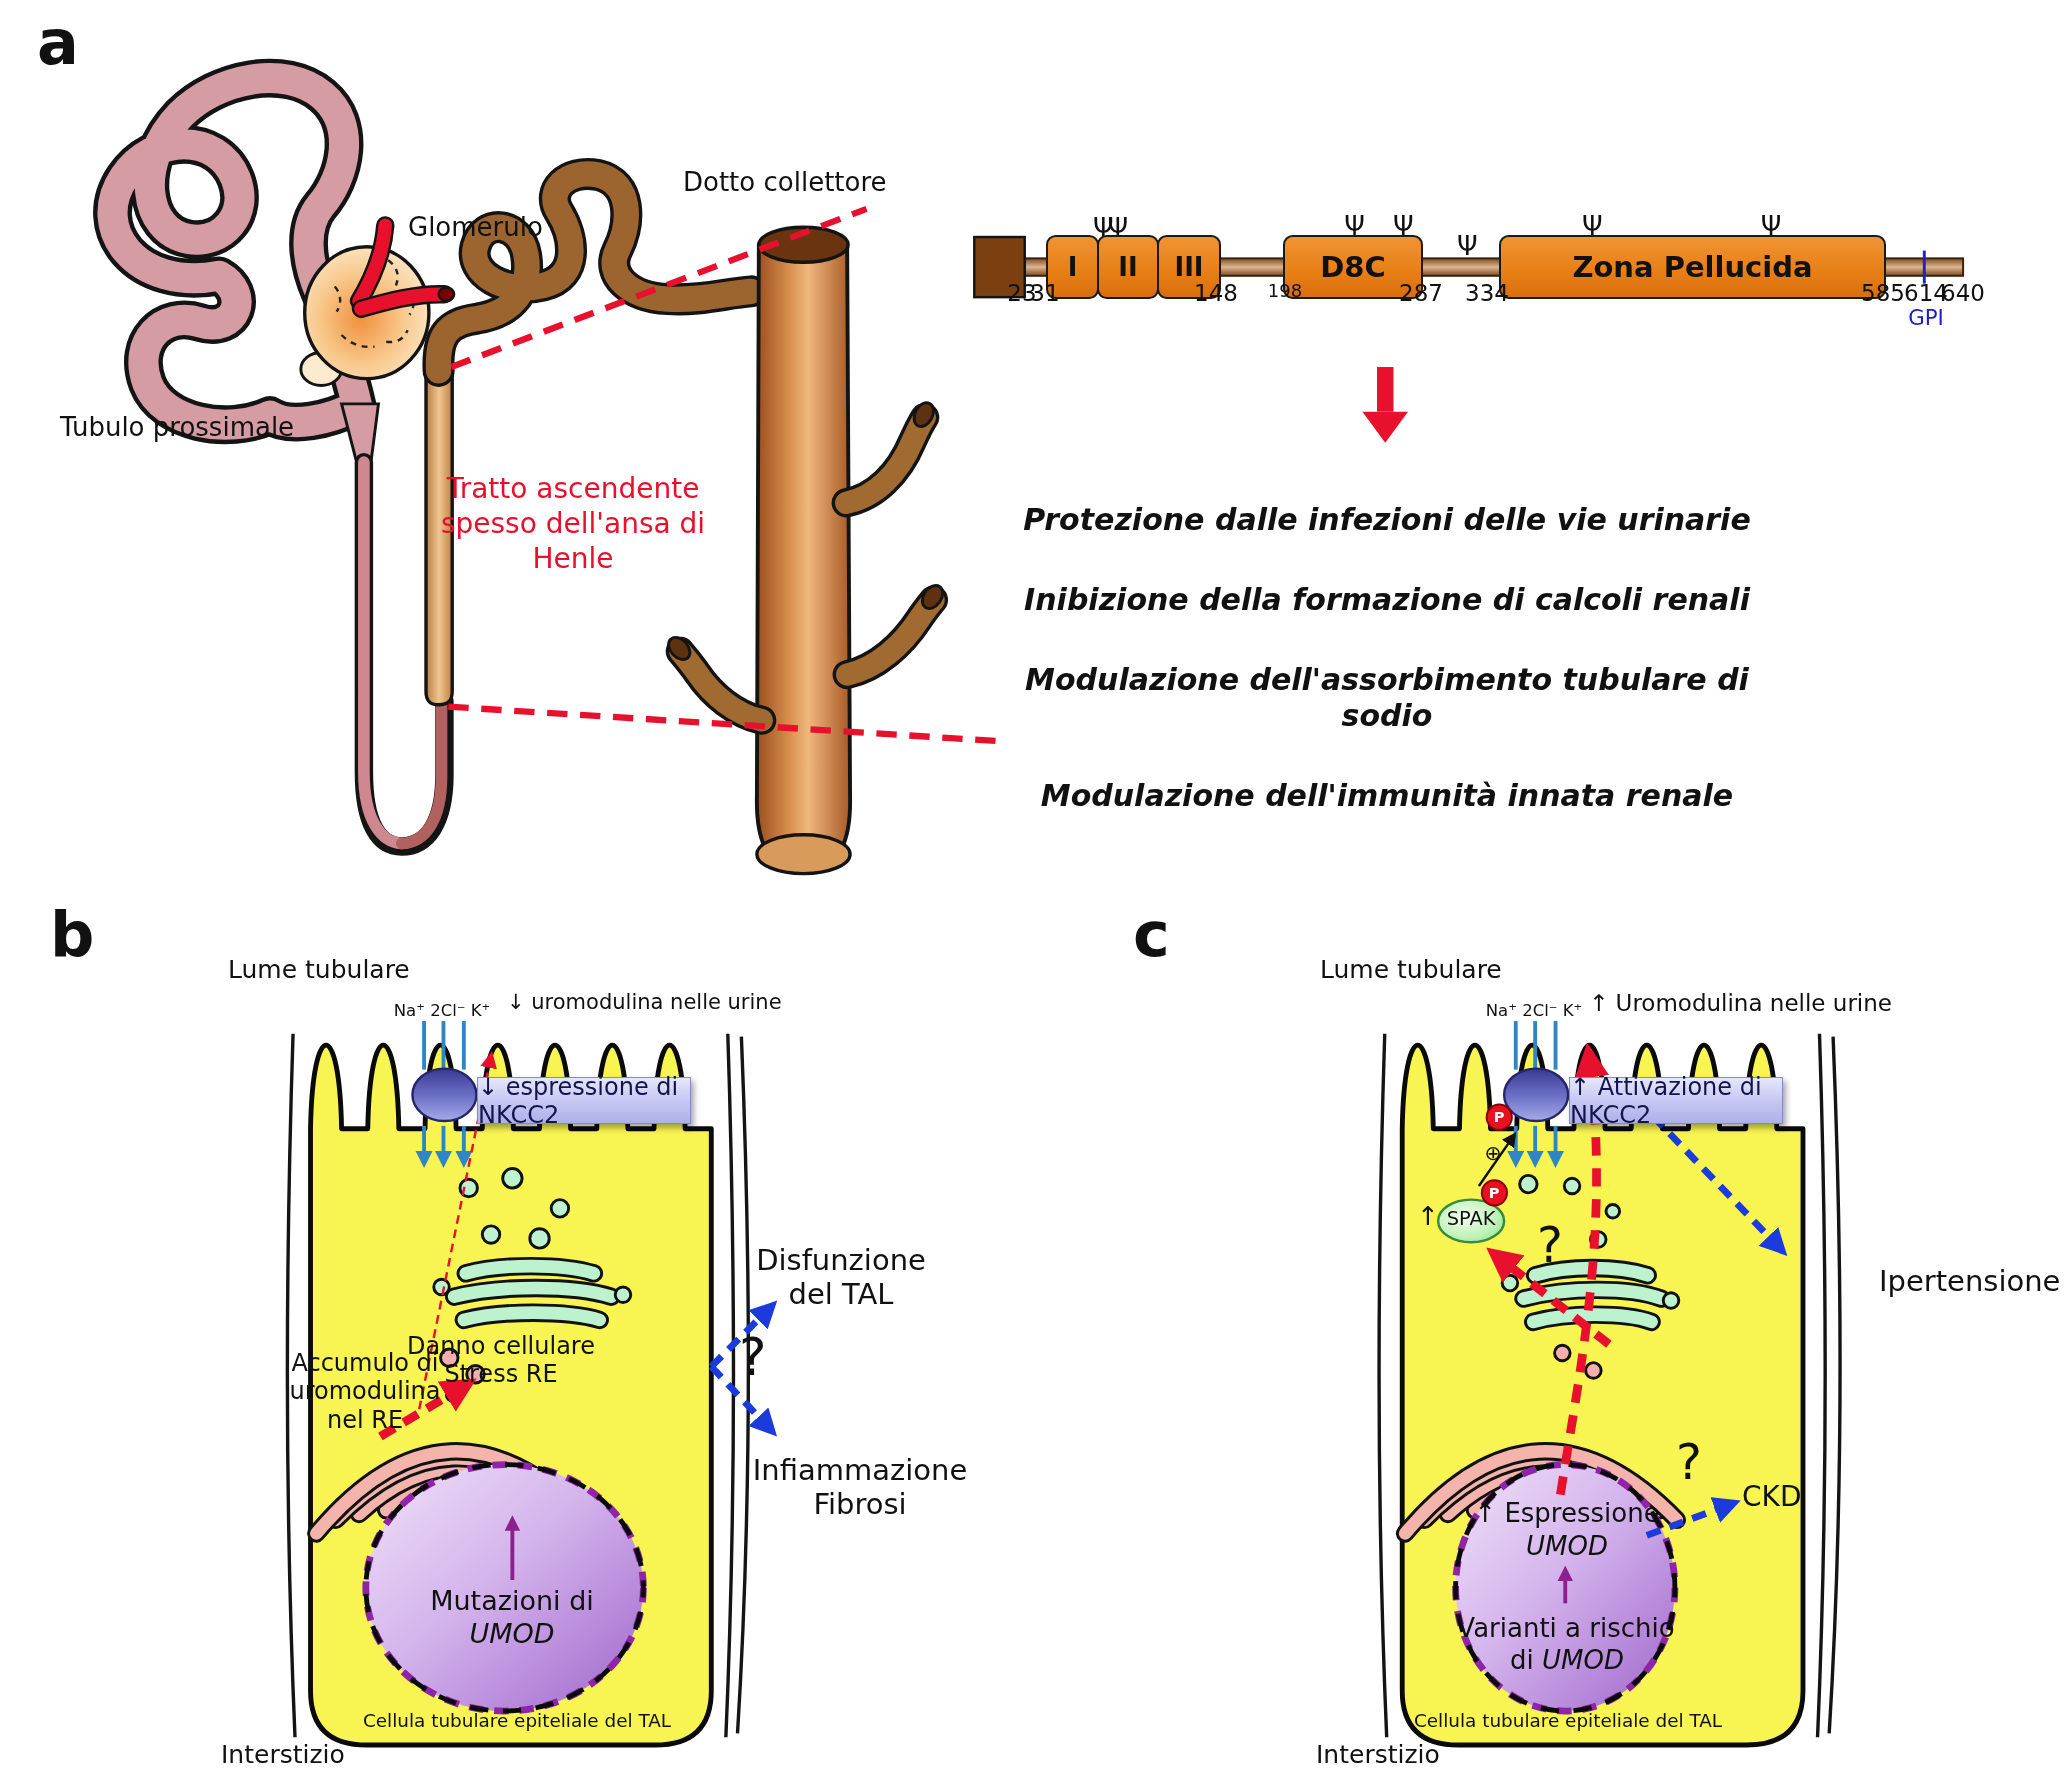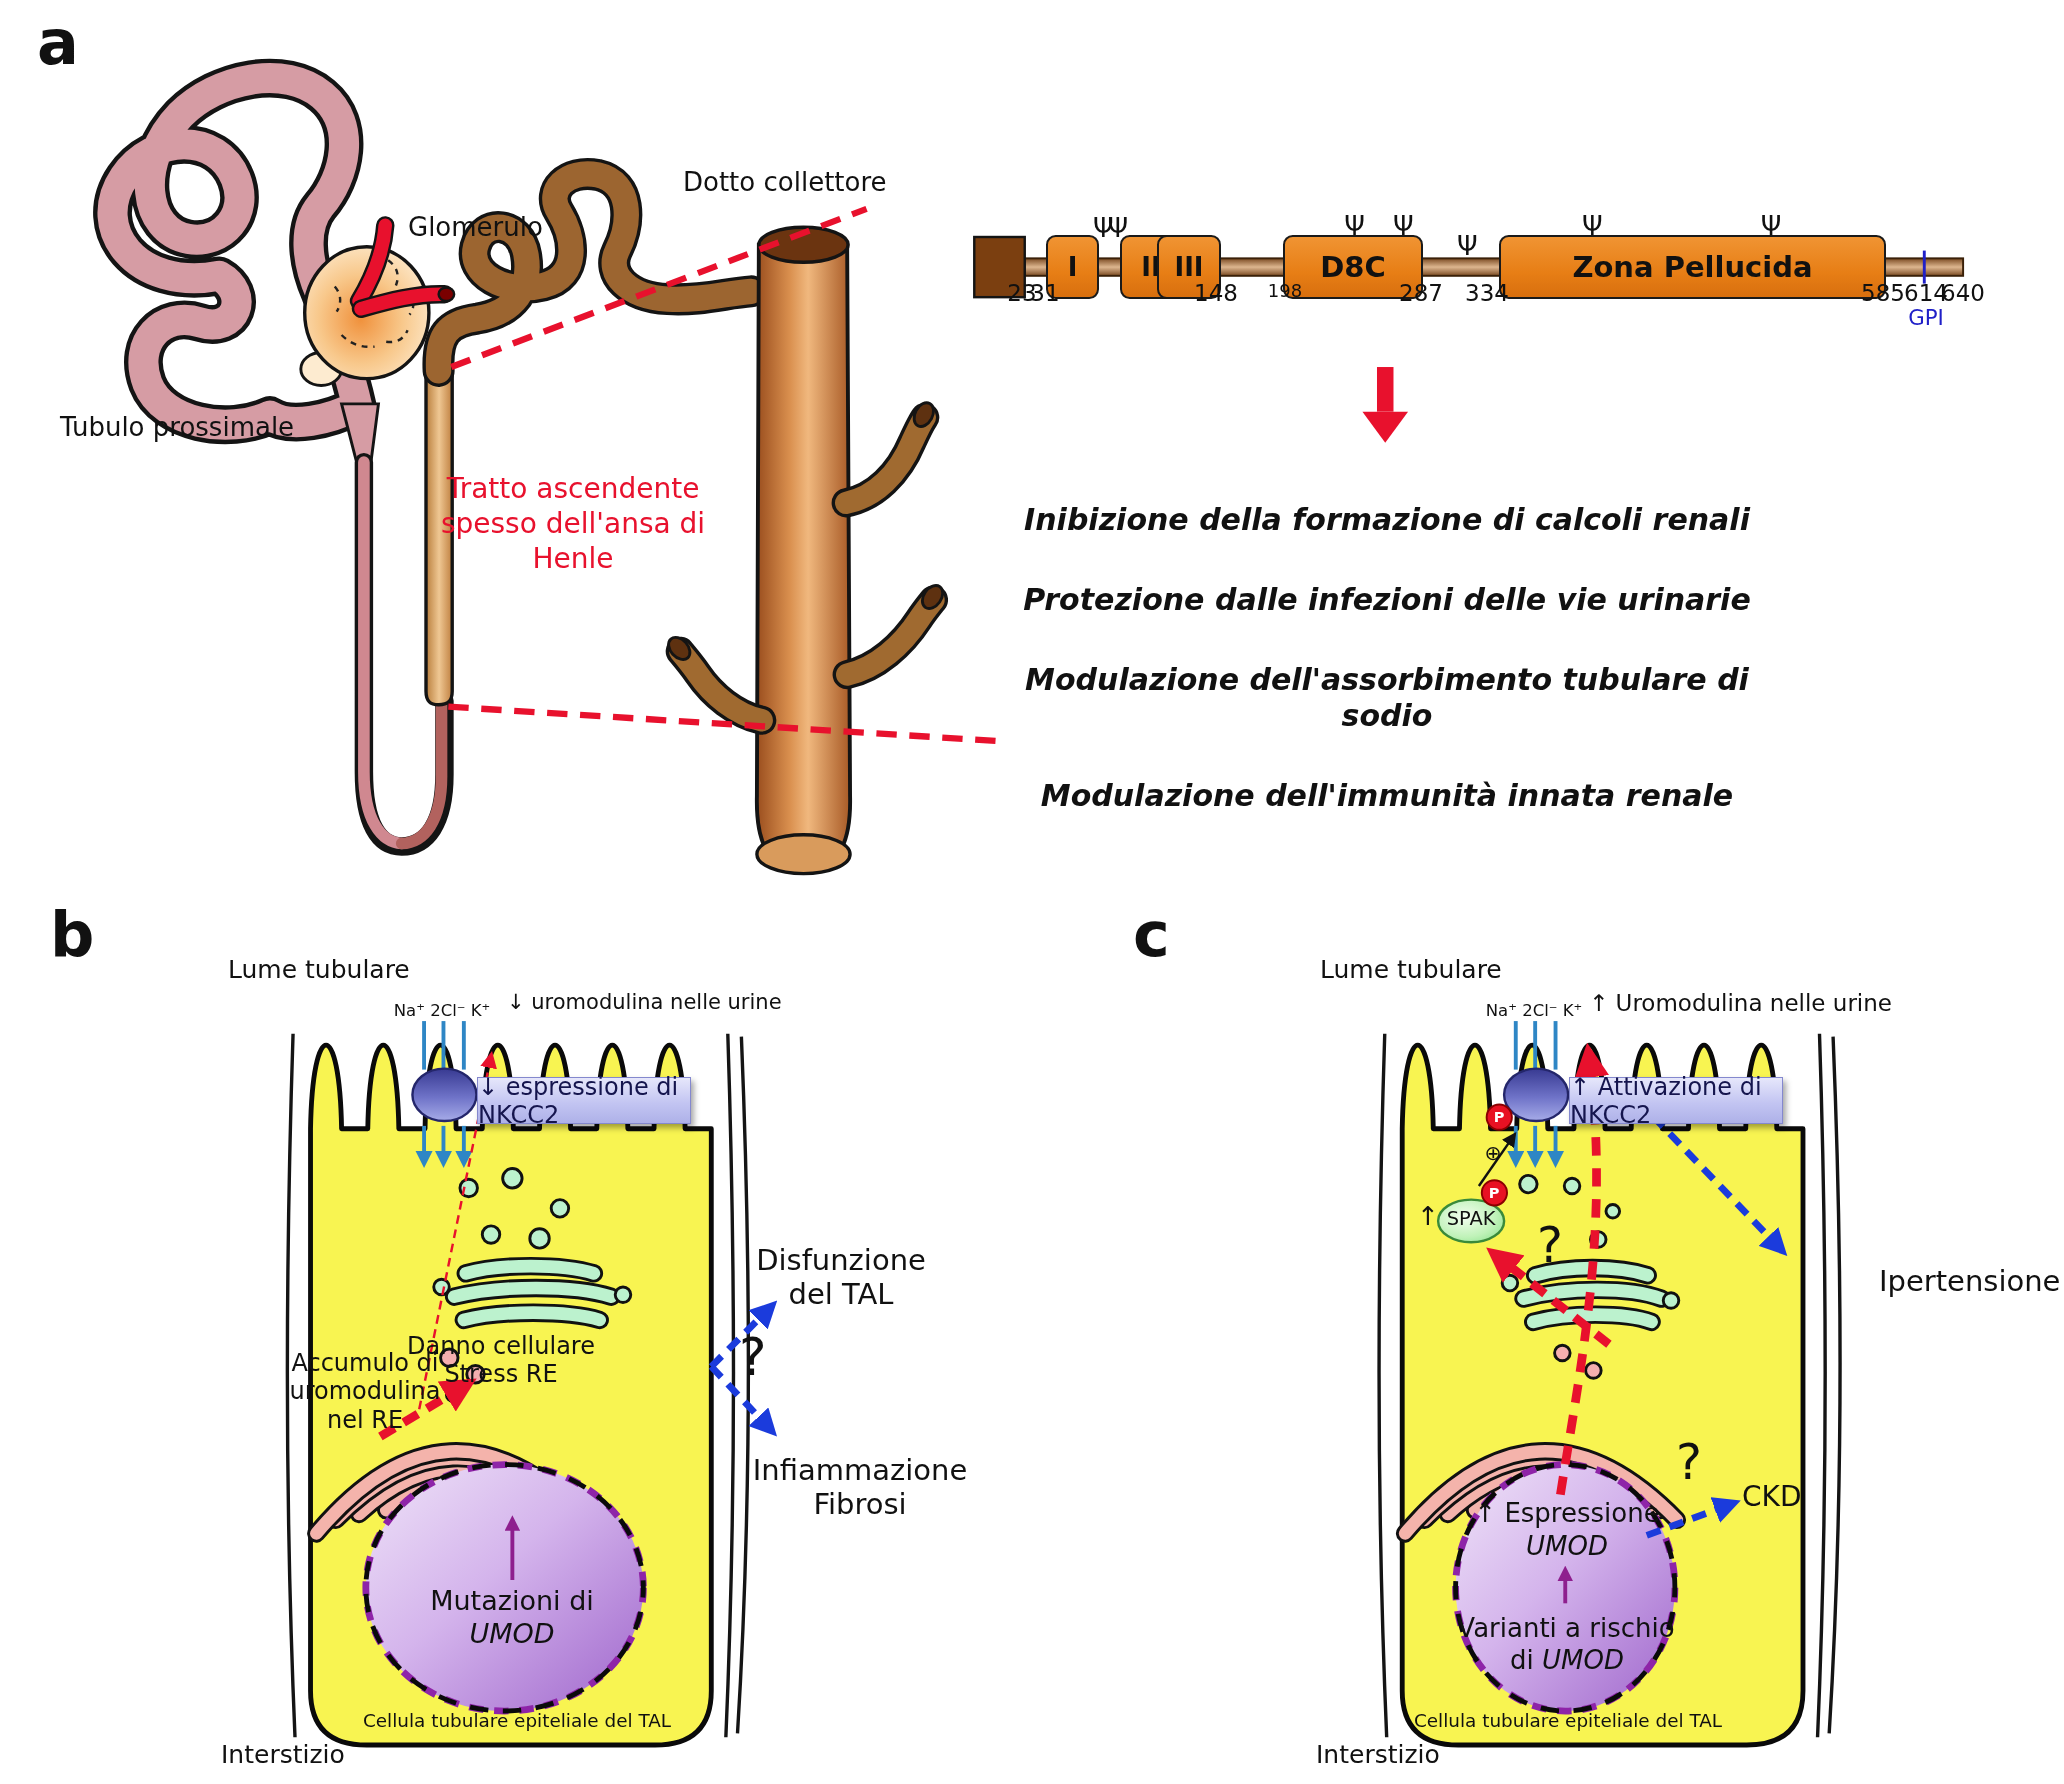--- a/index.html
+++ b/index.html
@@ -292,39 +292,39 @@
 
 <div class="t letter" style="left:37px;top:5.8px">a</div>
 <div class="t b" style="left:408px;top:212px;font-size:26px">Glomerulo</div>
 <div class="t b" style="left:60px;top:412px;font-size:26px">Tubulo prossimale</div>
 <div class="t b" style="left:683px;top:167px;font-size:26px">Dotto collettore</div>
 <div class="t b c red" style="left:573px;top:471px;font-size:28px;line-height:1.25">Tratto ascendente
 spesso dell'ansa di
 Henle</div>
 
 <div class="dom" style="left:1046px;top:235px;width:49px;height:60px">I</div>
-<div class="dom" style="left:1120px;top:235px;width:58px;height:60px">II</div>
+<div class="dom" style="left:1097px;top:235px;width:58px;height:60px">II</div>
 <div class="dom" style="left:1157px;top:235px;width:60px;height:60px">III</div>
 <div class="dom" style="left:1283px;top:235px;width:136px;height:60px;font-size:29px">D8C</div>
 <div class="dom" style="left:1499px;top:235px;width:383px;height:60px;font-size:29px">Zona Pellucida</div>
 
 <div class="t b c" style="left:1022px;top:280px;font-size:23px">23</div>
 <div class="t b c" style="left:1045px;top:280px;font-size:23px">31</div>
 <div class="t b c" style="left:1216px;top:280px;font-size:23px">148</div>
 <div class="t b c" style="left:1285px;top:280px;font-size:18px">198</div>
 <div class="t b c" style="left:1421px;top:280px;font-size:23px">287</div>
 <div class="t b c" style="left:1487px;top:280px;font-size:23px">334</div>
 <div class="t b c" style="left:1883px;top:280px;font-size:23px">585</div>
 <div class="t b c" style="left:1926px;top:280px;font-size:23px">614</div>
 <div class="t b c" style="left:1963px;top:280px;font-size:23px">640</div>
 <div class="t b c blu" style="left:1926px;top:305px;font-size:21.3px">GPI</div>
 
 <div class="t" style="left:999px;top:483px;width:776px">
+  <div class="fn">Protezione dalle infezioni delle vie urinarie</div>
   <div class="fn">Inibizione della formazione di calcoli renali</div>
-  <div class="fn">Protezione dalle infezioni delle vie urinarie</div>
   <div class="fn">Modulazione dell'assorbimento tubulare di sodio</div>
   <div class="fn">Modulazione dell'immunità innata renale</div>
 </div>
 
 <div class="t letter" style="left:50px;top:898px">b</div>
 <div class="t" style="left:228px;top:955px;font-size:25px">Lume tubulare</div>
 <div class="t b c" style="left:442px;top:1001px;font-size:16.5px">Na⁺ 2Cl⁻ K⁺</div>
 <div class="t" style="left:507px;top:990px;font-size:21px">↓ uromodulina nelle urine</div>
 <div class="nk" style="left:477px;top:1077px;width:212px;height:45px">↓ espressione di NKCC2</div>
 <div class="t c" style="left:365px;top:1349px;font-size:24px">Accumulo di

